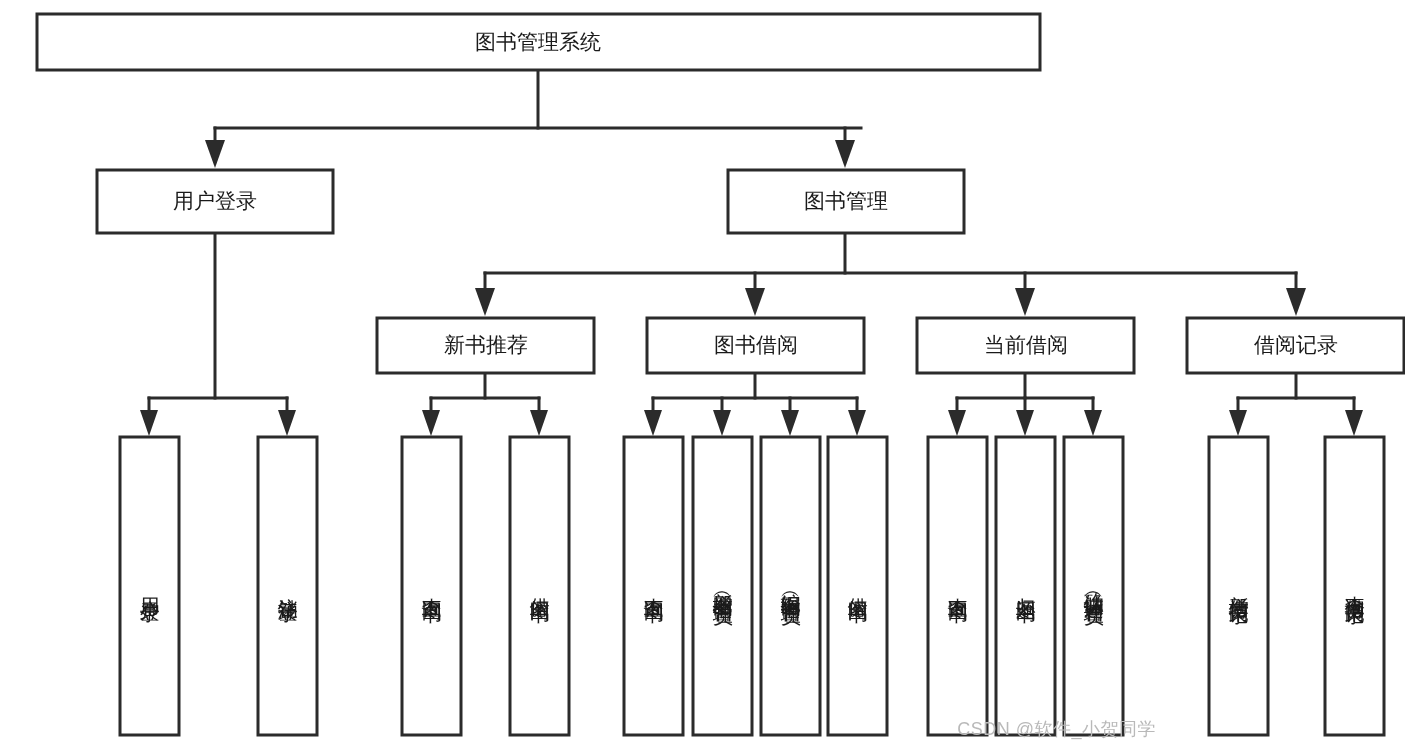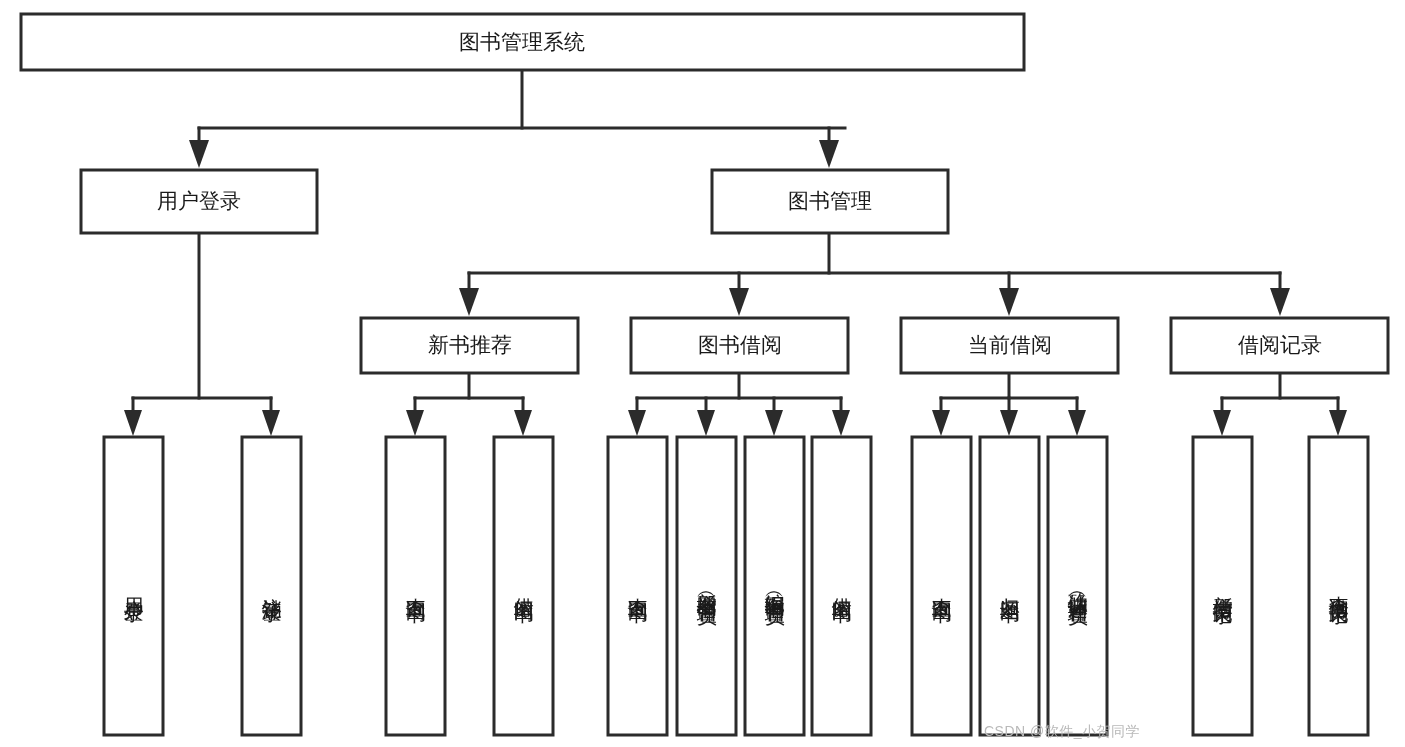--- a/index.html
+++ b/index.html
@@ -9,21 +9,21 @@
   }
   body {
     width: 1405px;
     height: 747px;
     font-family: "Liberation Sans", "DejaVu Sans", sans-serif;
     overflow: hidden;
     position: relative;
   }
   #chart-root {
     position: absolute;
-    left: 0;
+    left: 16px;
     top: 0;
     width: 1148px;
     height: 747px;
   }
   svg { display: block; }
 
   .node-rect {
     fill: #ffffff;
     stroke: #2b2b2b;
     stroke-width: 3;
@@ -63,21 +63,21 @@
     letter-spacing: 2px;
     color: #1a1a1a;
     white-space: nowrap;
     pointer-events: none;
   }
   .watermark {
     position: absolute;
     right: 8px;
     bottom: 6px;
     font-family: "Liberation Sans", "DejaVu Sans", sans-serif;
-    font-size: 14px;
+    font-size: 18px;
     color: #b9b9b9;
     letter-spacing: 0.5px;
     white-space: nowrap;
     text-align: right;
   }
 </style>
 </head>
 <body>
 
 <div id="chart-root">

